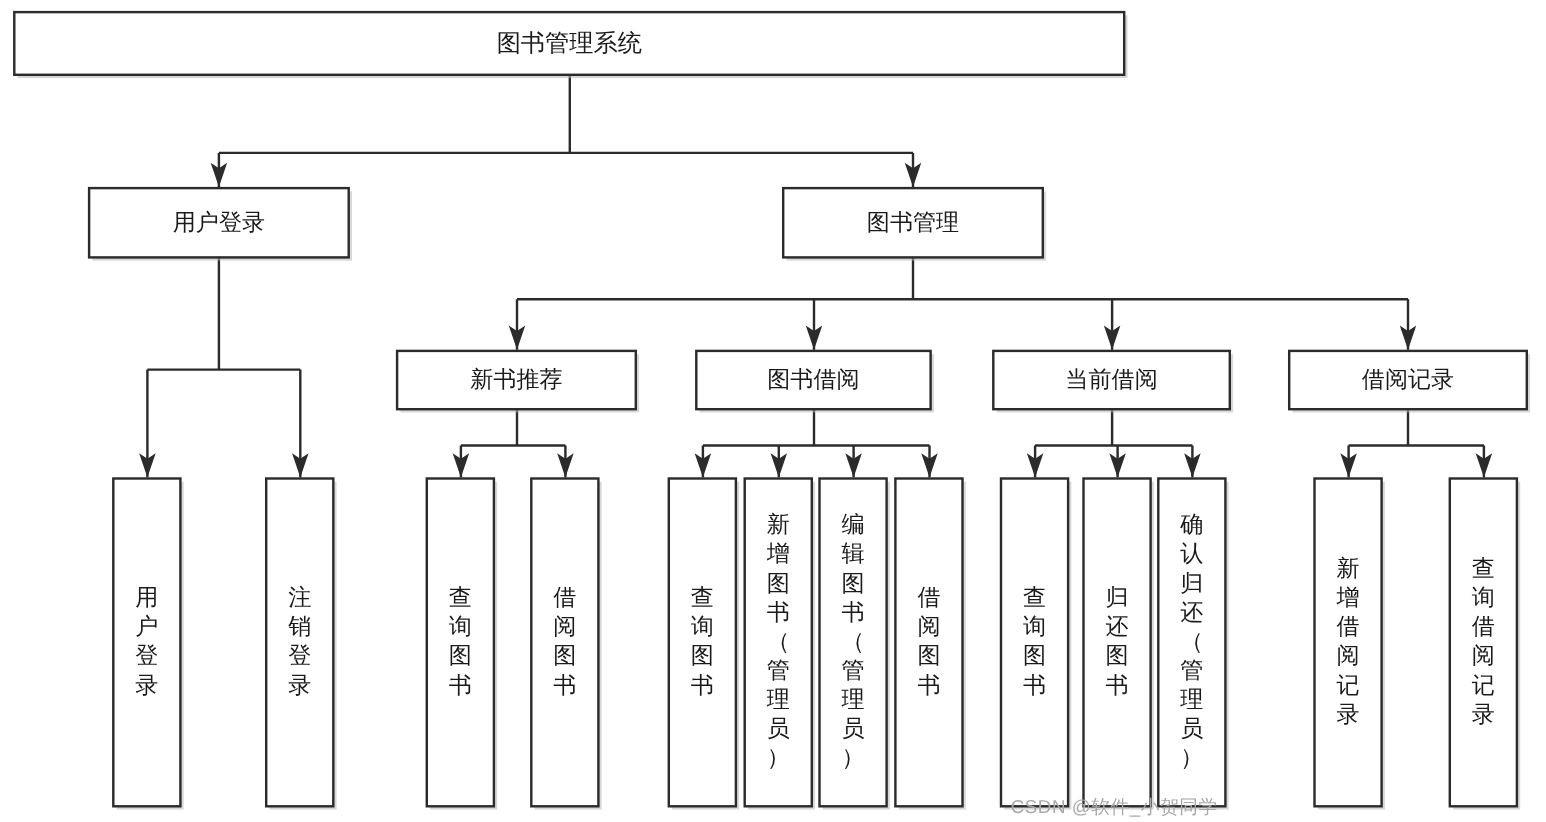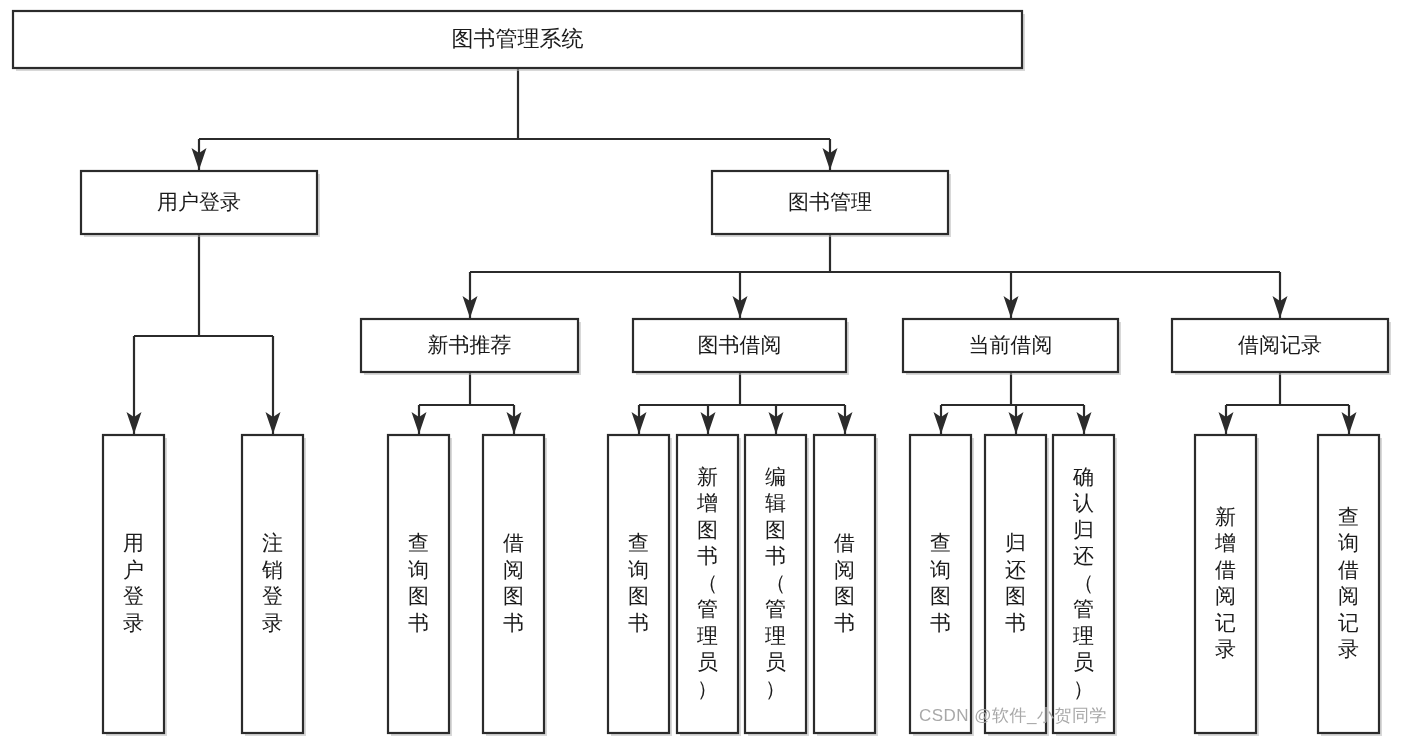--- a/index.html
+++ b/index.html
@@ -61,21 +61,21 @@
     font-family: "Liberation Sans", "DejaVu Sans", sans-serif;
     font-size: 21px;
     text-anchor: middle;
   }
   .title-label {
     font-size: 22px;
   }
   .watermark-text {
     position: absolute;
     right: 10px;
-    bottom: 20px;
+    bottom: 2px;
     font-family: "Liberation Sans", "DejaVu Sans", sans-serif;
     font-size: 17px;
     color: #a8a8a8;
     letter-spacing: 0.5px;
     white-space: nowrap;
     user-select: none;
     pointer-events: none;
   }
 </style>
 </head>

